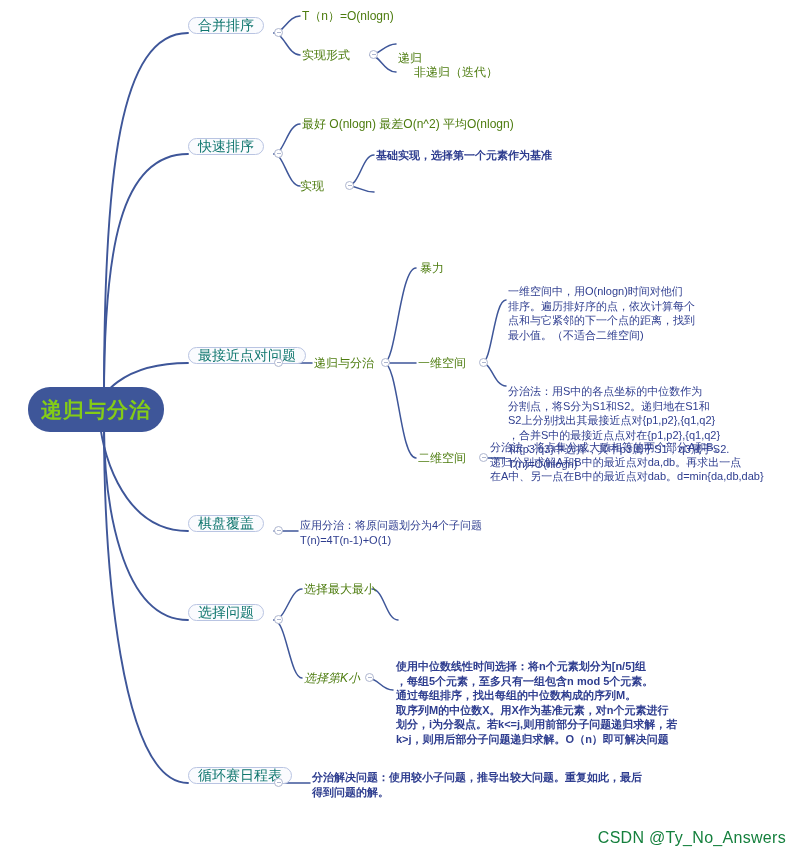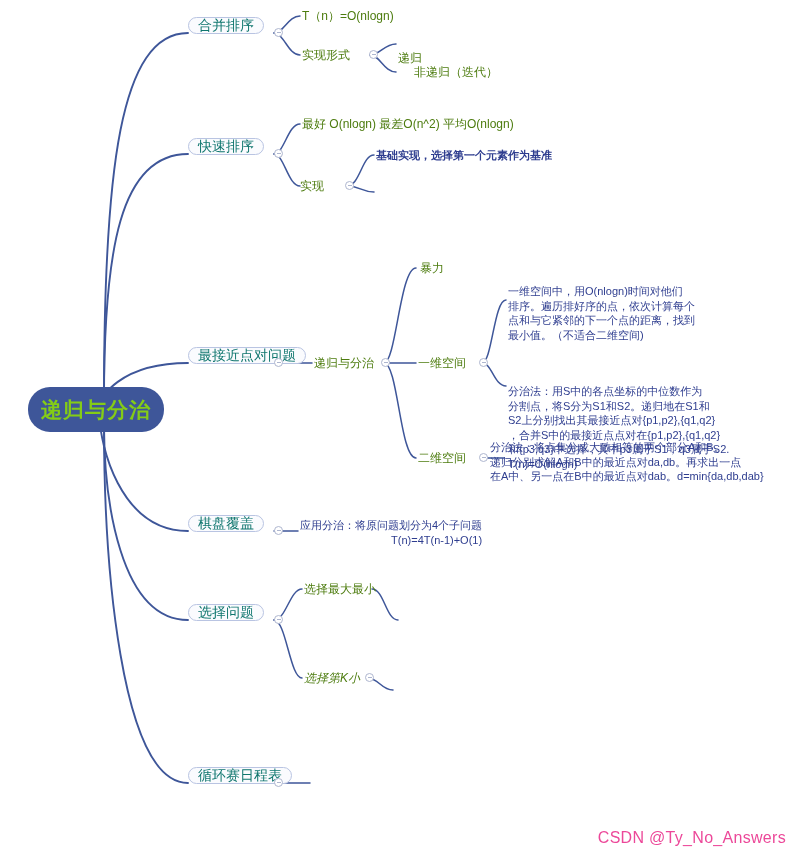--- a/index.html
+++ b/index.html
@@ -75,21 +75,21 @@
     position: absolute;
     left: 1.5px; top: 3px;
     width: 4px; height: 1px;
     background: #aeb6cf;
   }
 
   
   .watermark {
     position: absolute;
     right: 16px; bottom: 12px;
-    color: #ec4899;
+    color: #15803d;
     font-size: 16px;
     letter-spacing: 0.3px;
   }
 </style>
 </head>
 <body>
 
 <div id="canvas">
 
   <svg class="links" viewBox="0 0 802 859">
@@ -182,33 +182,41 @@
   <div class="node-text" style="left:418px; top:452px;">二维空间</div>
   <div class="handle" style="left:479px; top:453px;"></div>
   <div class="node-para" style="left:490px; top:440px;">分治法：将点集分成大致相等的两个部分A和B。
 递归分别求解A和B中的最近点对da,db。再求出一点
 在A中、另一点在B中的最近点对dab。d=min{da,db,dab}</div>
 
   <div class="node-box" style="left:188px; top:515px;">
     <span>棋盘覆盖</span>
   </div>
   <div class="handle" style="left:274px; top:526px;"></div>
-  <div class="node-para" style="left:300px; top:518px;text-align:right;">应用分治：将原问题划分为4个子问题
+  <div class="node-para" style="left:300px; top:518px;">应用分治：将原问题划分为4个子问题
 T(n)=4T(n-1)+O(1)</div>
 
   <div class="node-box" style="left:188px; top:604px;">
     <span>选择问题</span>
   </div>
   <div class="handle" style="left:274px; top:615px;"></div>
 
   <div class="node-text" style="left:304px; top:583px;">选择最大最小</div>
 
   <div class="node-text" style="left:304px; top:672px;font-style:italic;">选择第K小</div>
   <div class="handle" style="left:365px; top:673px;"></div>
+  <div class="node-para bold" style="left:396px; top:659px;">使用中位数线性时间选择：将n个元素划分为[n/5]组
+，每组5个元素，至多只有一组包含n mod 5个元素。
+通过每组排序，找出每组的中位数构成的序列M。
+取序列M的中位数X。用X作为基准元素，对n个元素进行
+划分，i为分裂点。若k&lt;=j,则用前部分子问题递归求解，若
+k&gt;j，则用后部分子问题递归求解。O（n）即可解决问题</div>
 
   <div class="node-box" style="left:188px; top:767px;">
     <span>循环赛日程表</span>
   </div>
   <div class="handle" style="left:274px; top:778px;"></div>
+  <div class="node-para bold" style="left:312px; top:770px;">分治解决问题：使用较小子问题，推导出较大问题。重复如此，最后
+得到问题的解。</div>
 
   <div class="watermark">CSDN @Ty_No_Answers</div>
 
 </div>
 
 </body></html>

